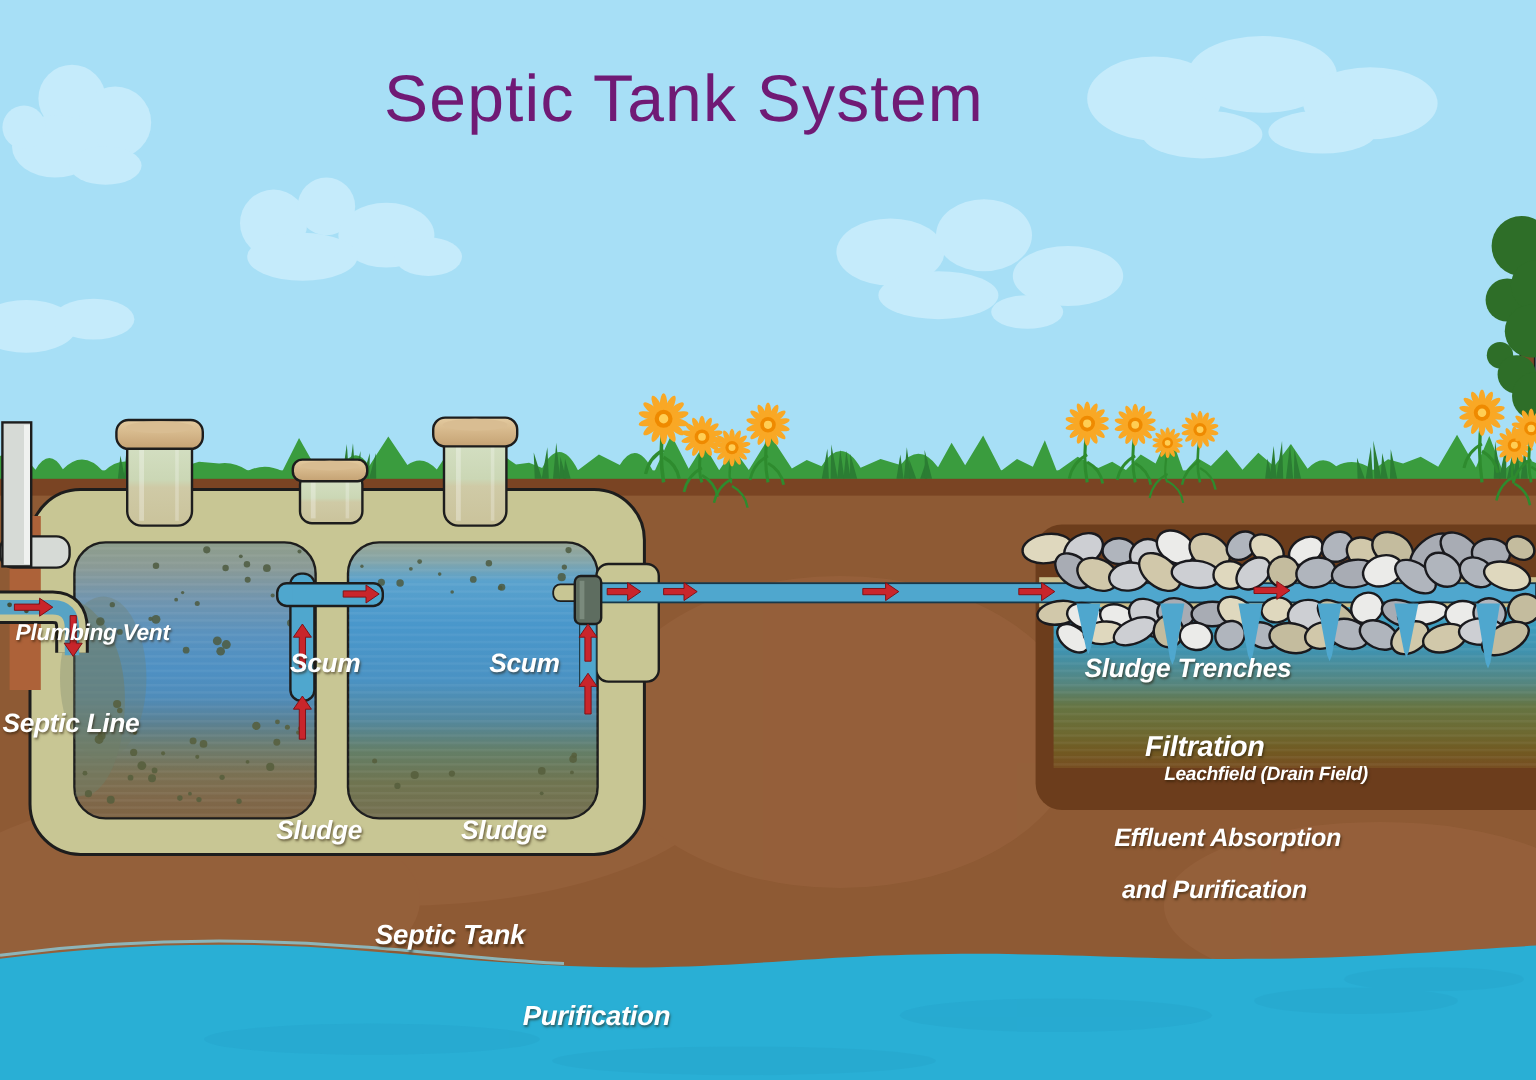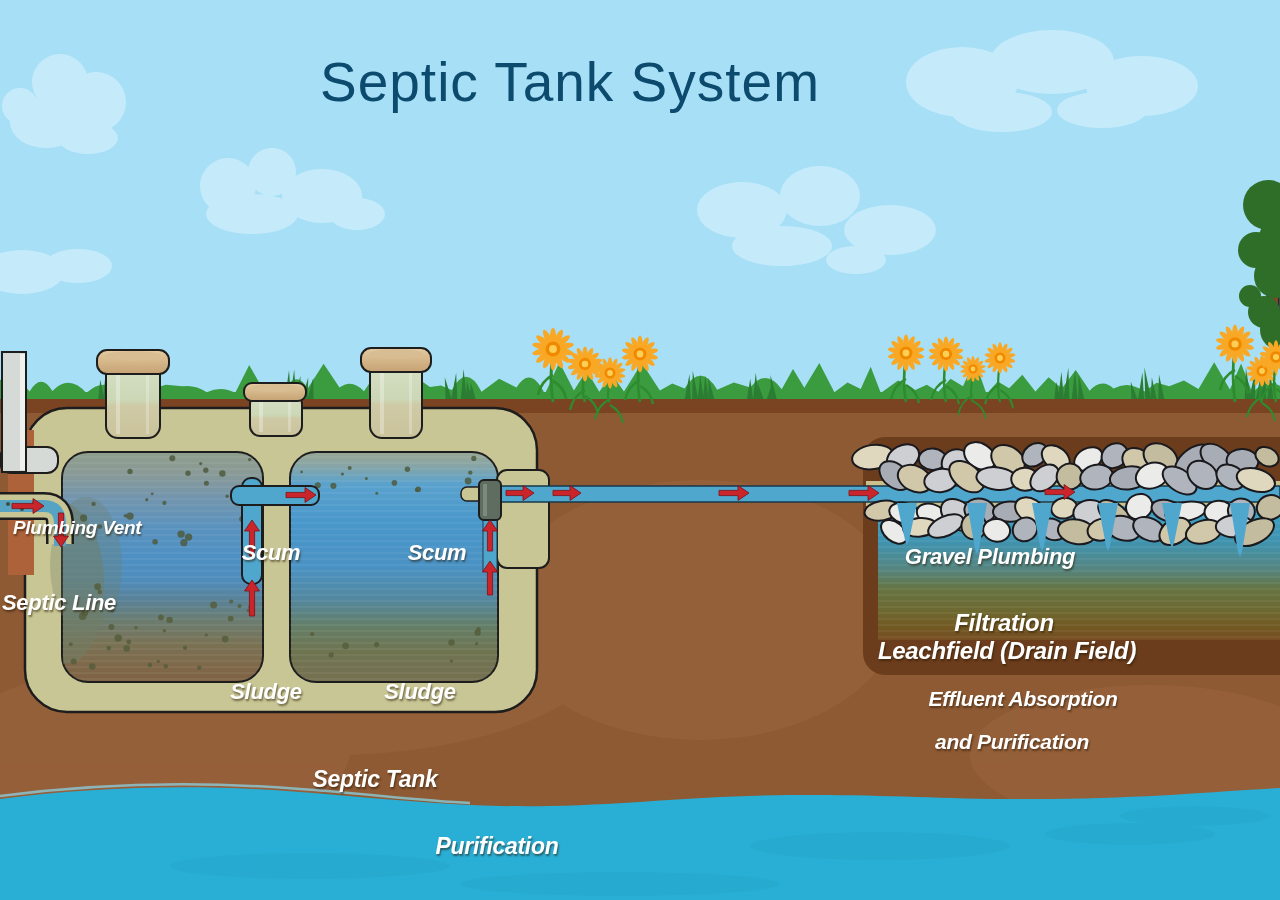--- a/index.html
+++ b/index.html
@@ -4,32 +4,32 @@
 <style>
   html,body{margin:0;padding:0;background:#444;}
   .scene{position:relative;width:1280px;height:900px;overflow:hidden;
          font-family:"Liberation Sans",sans-serif;background:var(--sky,#A7DFF6);}
   .scene svg{position:absolute;left:0;top:0;}
   .label{position:absolute;color:var(--labelText,#fff);font-weight:700;font-style:italic;
          white-space:nowrap;letter-spacing:-0.3px;
          text-shadow:1px 2px 2px rgba(40,25,5,.55);z-index:5;}
   .centered{transform:translateX(-50%);}
   #title{position:absolute;left:570px;top:50px;transform:translateX(-50%);
-         color:#0c4a6e;font-size:55px;font-weight:400;letter-spacing:1px;z-index:5;
+         color:#701a75;font-size:55px;font-weight:400;letter-spacing:1px;z-index:5;
          font-family:"Liberation Sans",sans-serif;white-space:nowrap;}
   #lbl-plumbing-vent{left:13px;top:517px;font-size:19px;}
   #lbl-septic-line{left:2px;top:590px;font-size:22px;}
   #lbl-scum-1{left:271px;top:540px;font-size:22px;}
   #lbl-scum-2{left:437px;top:540px;font-size:22px;}
   #lbl-sludge-1{left:266px;top:679px;font-size:22px;}
   #lbl-sludge-2{left:420px;top:679px;font-size:22px;}
   #lbl-septic-tank{left:375px;top:730px;font-size:23px;margin-top:36px;}
   #lbl-gravel-trenches{left:990px;top:544px;font-size:22px;}
   #lbl-filtration{left:1004px;top:609px;font-size:24px;}
-  #lbl-leachfield{left:1007px;top:637px;font-size:24px;}
+  #lbl-leachfield{left:1055px;top:637px;font-size:16px;}
   #lbl-effluent-1{left:1023px;top:687px;font-size:21px;}
   #lbl-effluent-2{left:1012px;top:730px;font-size:21px;}
   #lbl-groundwater{left:497px;top:833px;font-size:23px;}
 </style>
 </head>
 <body>
 
 <div class="scene">
 
 <svg width="1280" height="900" viewBox="0 0 1280 900">
@@ -694,20 +694,20 @@
 </svg>
 
 <div id="title">Septic Tank System</div>
 <div class="label" id="lbl-plumbing-vent">Plumbing Vent</div>
 <div class="label" id="lbl-septic-line">Septic Line</div>
 <div class="label centered" id="lbl-scum-1">Scum</div>
 <div class="label centered" id="lbl-scum-2">Scum</div>
 <div class="label centered" id="lbl-sludge-1">Sludge</div>
 <div class="label centered" id="lbl-sludge-2">Sludge</div>
 <div class="label centered" id="lbl-septic-tank">Septic Tank</div>
-<div class="label centered" id="lbl-gravel-trenches">Gravel Plumbing</div>
+<div class="label centered" id="lbl-gravel-trenches">Sludge Trenches</div>
 <div class="label centered" id="lbl-filtration">Filtration</div>
 <div class="label centered" id="lbl-leachfield">Leachfield (Drain Field)</div>
 <div class="label centered" id="lbl-effluent-1">Effluent Absorption</div>
 <div class="label centered" id="lbl-effluent-2">and Purification</div>
 <div class="label centered" id="lbl-groundwater">Purification</div>
 
 </div>
 
 </body></html>

